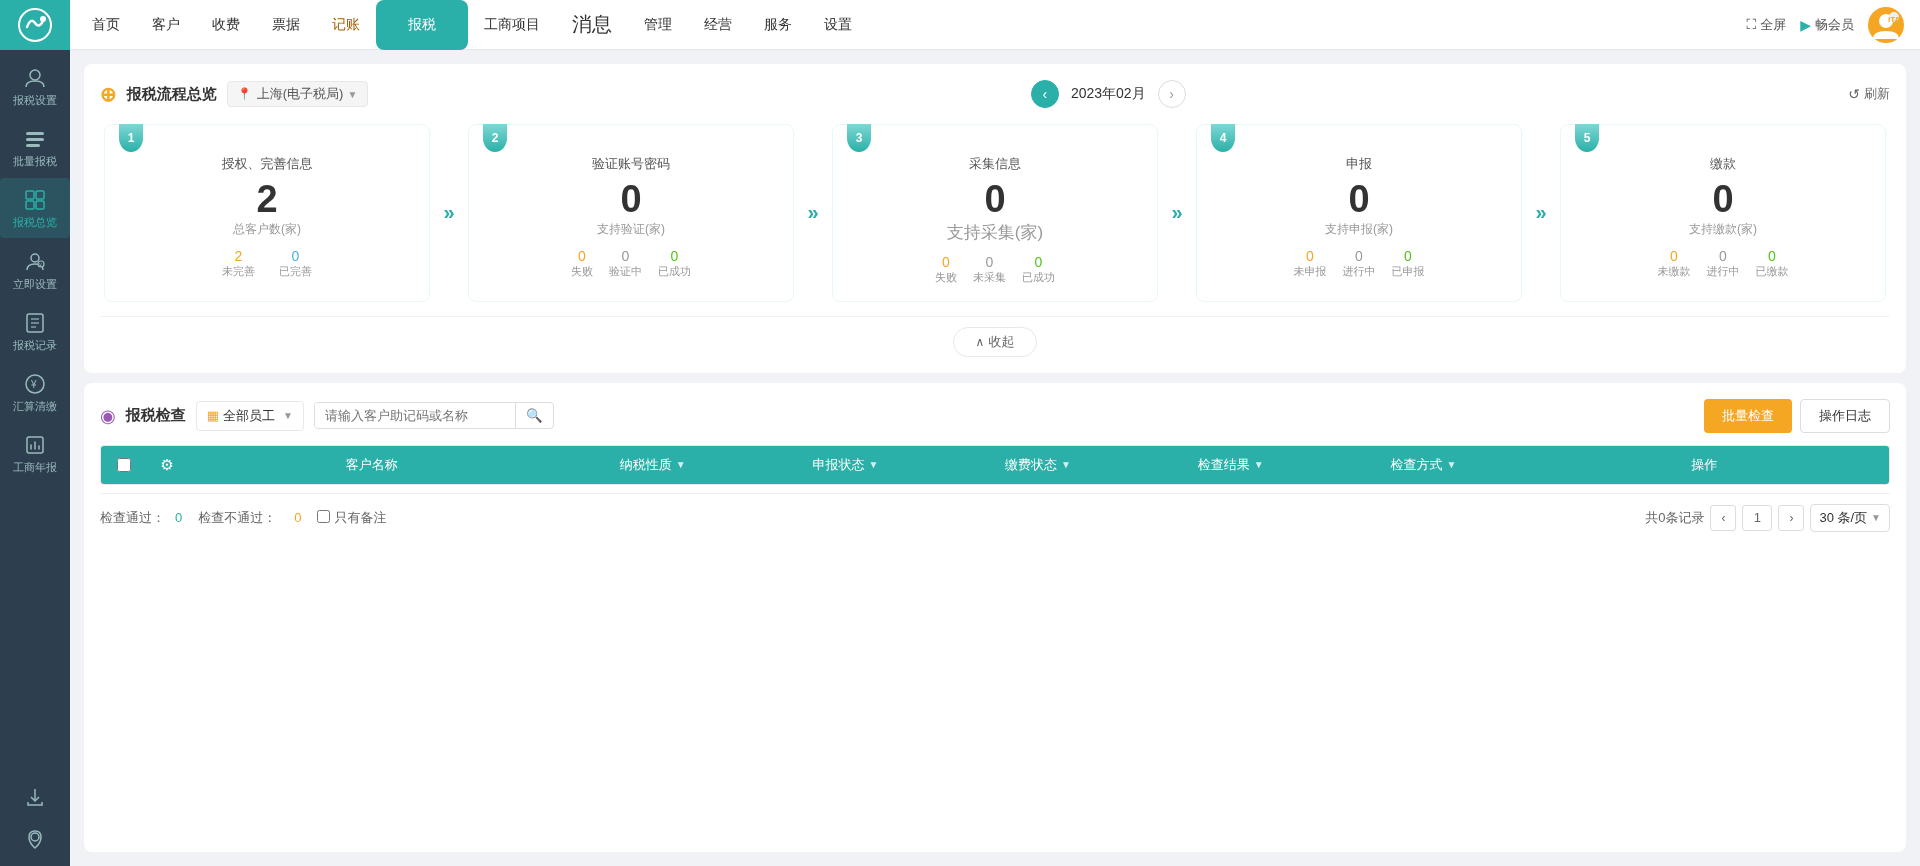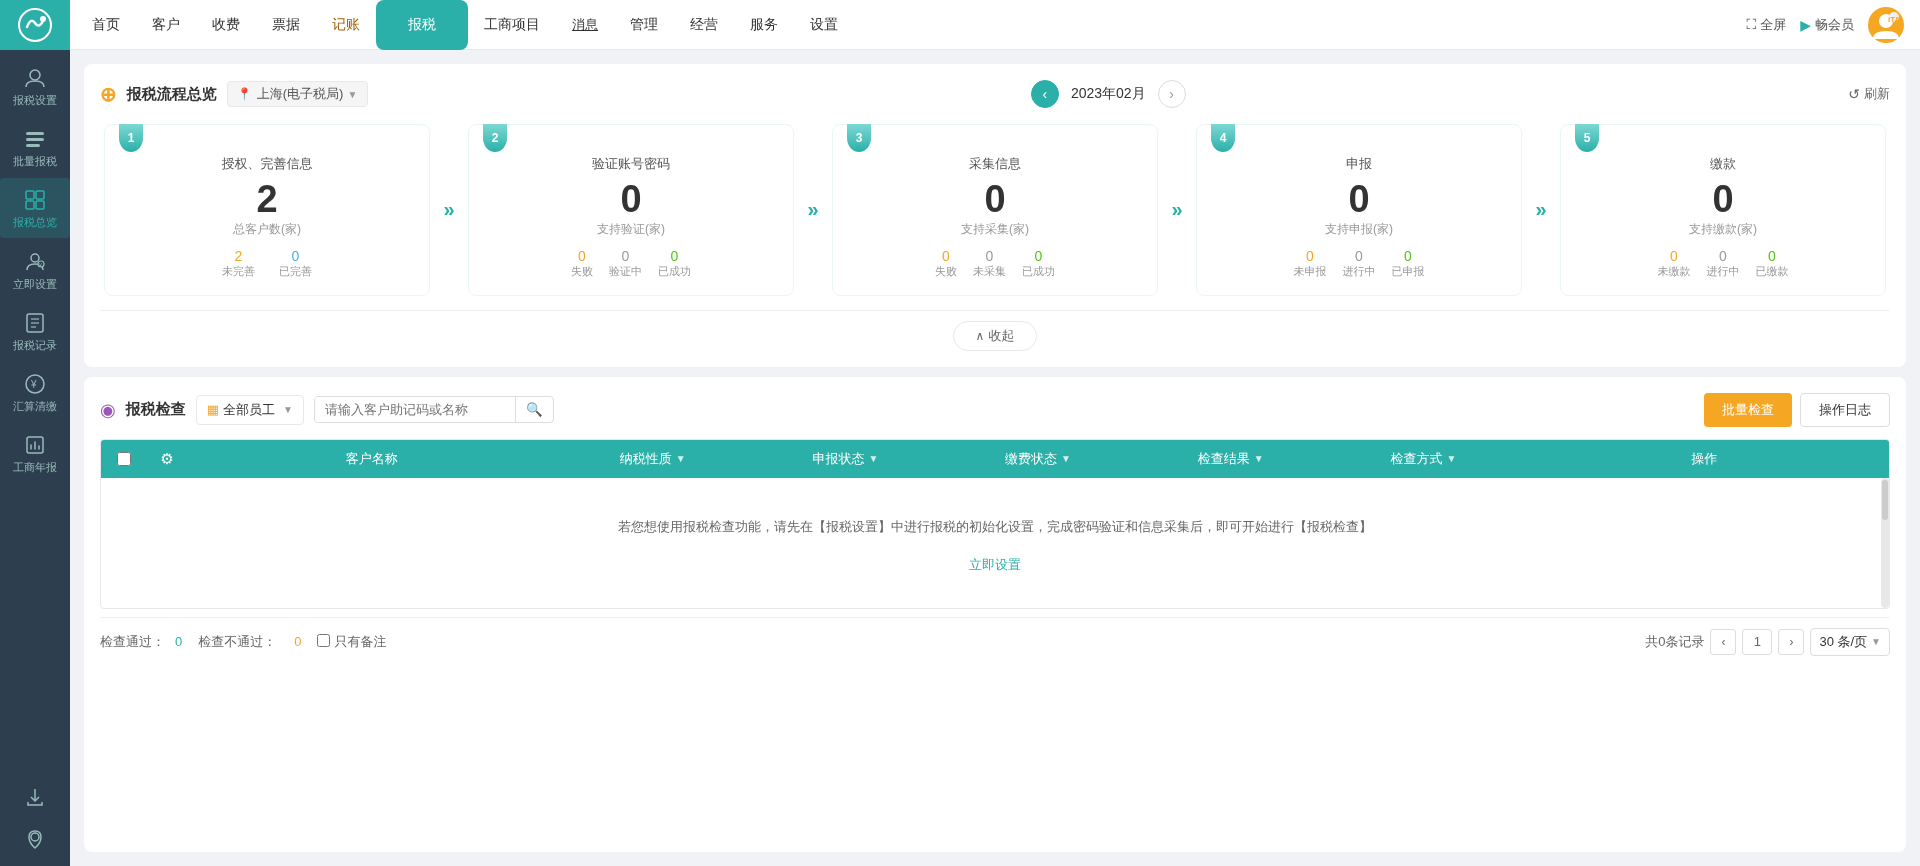--- a/index.html
+++ b/index.html
@@ -17,21 +17,21 @@
     </svg>
   </div>
   <div style="display:flex; align-items:center; flex:1; padding:0 6px;">
     <div style="padding:0 16px; height:50px; display:flex; align-items:center; cursor:pointer; color:#333; font-size:14px;">首页</div>
     <div style="padding:12px 16px; height:50px; display:flex; align-items:center; cursor:pointer; color:#333; font-size:14px;">客户</div>
     <div style="padding:0 16px; height:50px; display:flex; align-items:center; cursor:pointer; color:#333; font-size:14px;">收费</div>
     <div style="padding:0 16px; height:50px; display:flex; align-items:center; cursor:pointer; color:#333; font-size:14px;">票据</div>
     <div style="padding:0 16px; height:50px; display:flex; align-items:center; cursor:pointer; color:#a16207; font-size:14px;">记账</div>
     <div style="padding:0 32px; height:50px; display:flex; align-items:center; cursor:pointer; color:#fff; font-size:14px; background:#2ab0a8; border-radius:8px;">报税</div>
     <div style="padding:4px 16px; height:50px; display:flex; align-items:center; cursor:pointer; color:#333; font-size:14px;">工商项目</div>
-    <div style="padding:0 16px; height:50px; display:flex; align-items:center; cursor:pointer; color:#333; font-size:13px;text-decoration:underline;">消息</div>
+    <div style="padding:0 16px; height:50px; display:flex; align-items:center; cursor:pointer; color:#333; font-size:20px;">消息</div>
     <div style="padding:0 16px; height:50px; display:flex; align-items:center; cursor:pointer; color:#333; font-size:14px;">管理</div>
     <div style="padding:0 16px; height:50px; display:flex; align-items:center; cursor:pointer; color:#333; font-size:14px;">经营</div>
     <div style="padding:0 16px; height:50px; display:flex; align-items:center; cursor:pointer; color:#333; font-size:14px;">服务</div>
     <div style="padding:0 16px; height:50px; display:flex; align-items:center; cursor:pointer; color:#333; font-size:14px;">设置</div>
   </div>
   <div style="display:flex; align-items:center; gap:14px; padding-right:16px;">
     <div style="display:flex; align-items:center; gap:4px; cursor:pointer; color:#555; font-size:13px;">
       <span style="font-size:14px;">⛶</span>
       <span>全屏</span>
     </div>
@@ -212,21 +212,21 @@
             </div>
           </div>
         </div>
 
         <div style="display:flex; align-items:center; justify-content:center; width:30px; flex-shrink:0; color:#2ab0a8; font-size:20px; font-weight:bold;">»</div>
 
         <div style="flex:1; border:1px solid #e8f8f7; border-radius:8px; padding:16px 12px; margin:0 4px; position:relative; background:#fff; cursor:pointer; min-width:0;">
           <div style="position:absolute; top:-1px; left:14px; width:24px; height:28px; background:linear-gradient(180deg,#7ed8d4,#2ab0a8); border-radius:0 0 50% 50%; display:flex; align-items:center; justify-content:center; color:#fff; font-size:12px; font-weight:bold;">3</div>
           <div style="text-align:center; color:#555; font-size:13px; margin-top:14px; margin-bottom:6px;">采集信息</div>
           <div style="text-align:center; font-size:38px; font-weight:bold; color:#333; line-height:1.1;">0</div>
-          <div style="text-align:center; color:#999; font-size:12px; margin-bottom:10px;">支持采集(家)</div>
+          <div style="text-align:center; color:#999; font-size:17px; margin-bottom:10px;">支持采集(家)</div>
           <div style="display:flex; justify-content:center; gap:16px;">
             <div style="text-align:center;">
               <div style="font-size:14px; color:#f5a623;">0</div>
               <div style="font-size:11px; color:#999;">失败</div>
             </div>
             <div style="text-align:center;">
               <div style="font-size:14px; color:#999;">0</div>
               <div style="font-size:11px; color:#999;">未采集</div>
             </div>
             <div style="text-align:center;">
@@ -340,30 +340,20 @@
             <span>检查结果</span>
             <span style="font-size:10px; opacity:0.8;">▼</span>
           </div>
           <div style="flex:1; padding:10px 8px; color:#fff; font-size:13px; text-align:center; display:flex; align-items:center; justify-content:center; gap:4px; cursor:pointer;">
             <span>检查方式</span>
             <span style="font-size:10px; opacity:0.8;">▼</span>
           </div>
           <div style="flex:2; padding:10px 8px; color:#fff; font-size:13px; text-align:center; display:flex; align-items:center; justify-content:center;">操作</div>
         </div>
 
-        <div style="position:relative; min-height:130px;">
-          <div style="padding:40px 20px; text-align:center; color:#666; font-size:13px;">若您想使用报税检查功能，请先在【报税设置】中进行报税的初始化设置，完成密码验证和信息采集后，即可开始进行【报税检查】</div>
-          <div style="text-align:center; margin-top:-20px; padding-bottom:20px;">
-            <a href="#" style="color:#2ab0a8; cursor:pointer; text-decoration:none; font-size:13px;">立即设置</a>
-          </div>
-
-          <div style="width:8px; background:#e8e8e8; position:absolute; right:0; top:0; bottom:0; border-radius:4px;">
-            <div style="width:6px; height:40px; background:#ccc; border-radius:3px; margin:0 auto; margin-top:2px;"></div>
-          </div>
-        </div>
       </div>
 
       <div style="display:flex; align-items:center; padding:10px 0; font-size:13px; color:#666; border-top:1px solid #f0f0f0; margin-top:8px;">
         <div style="display:flex; gap:16px; align-items:center;">
           <div style="display:flex; align-items:center; gap:10px;">
             <span>检查通过：</span>
             <a href="#" style="color:#2ab0a8; text-decoration:none;">0</a>
           </div>
           <div style="display:flex; align-items:center; gap:18px;text-align:center;">
             <span>检查不通过：</span>

